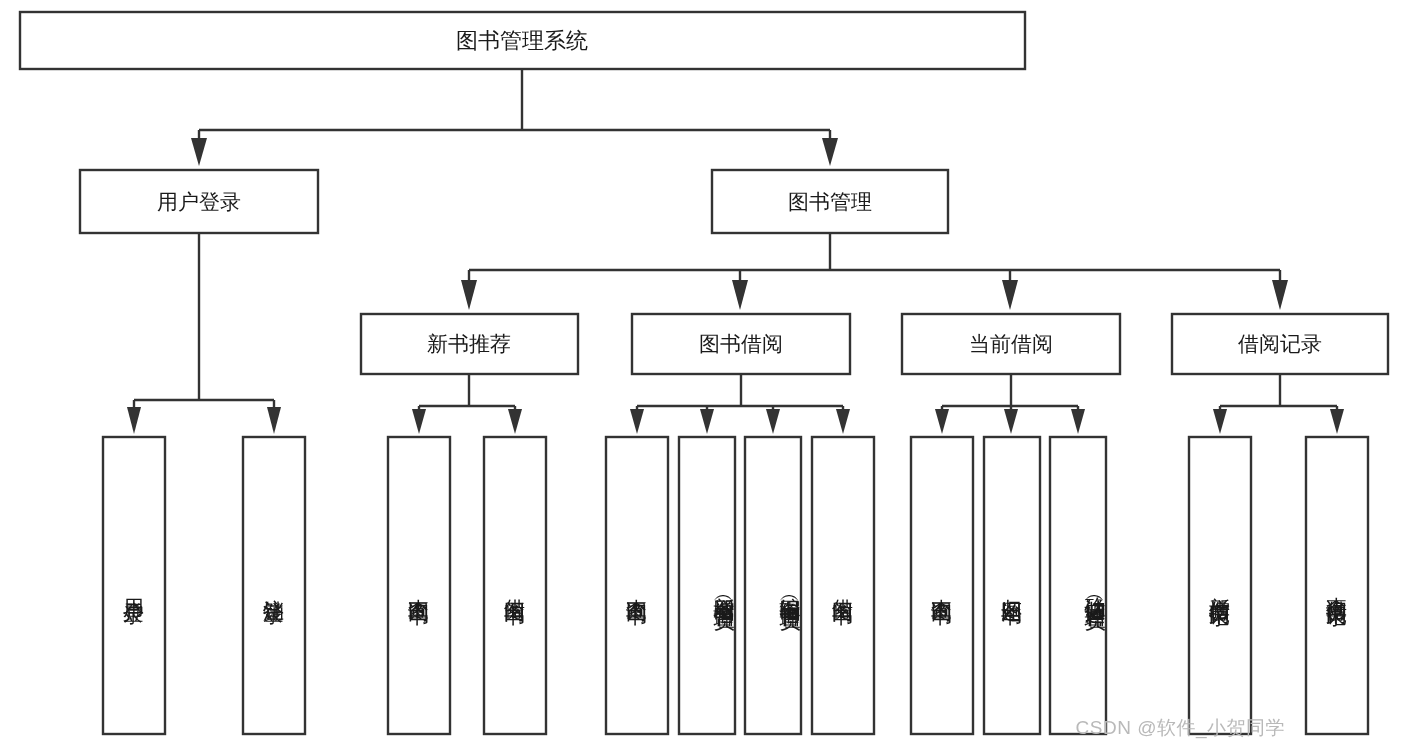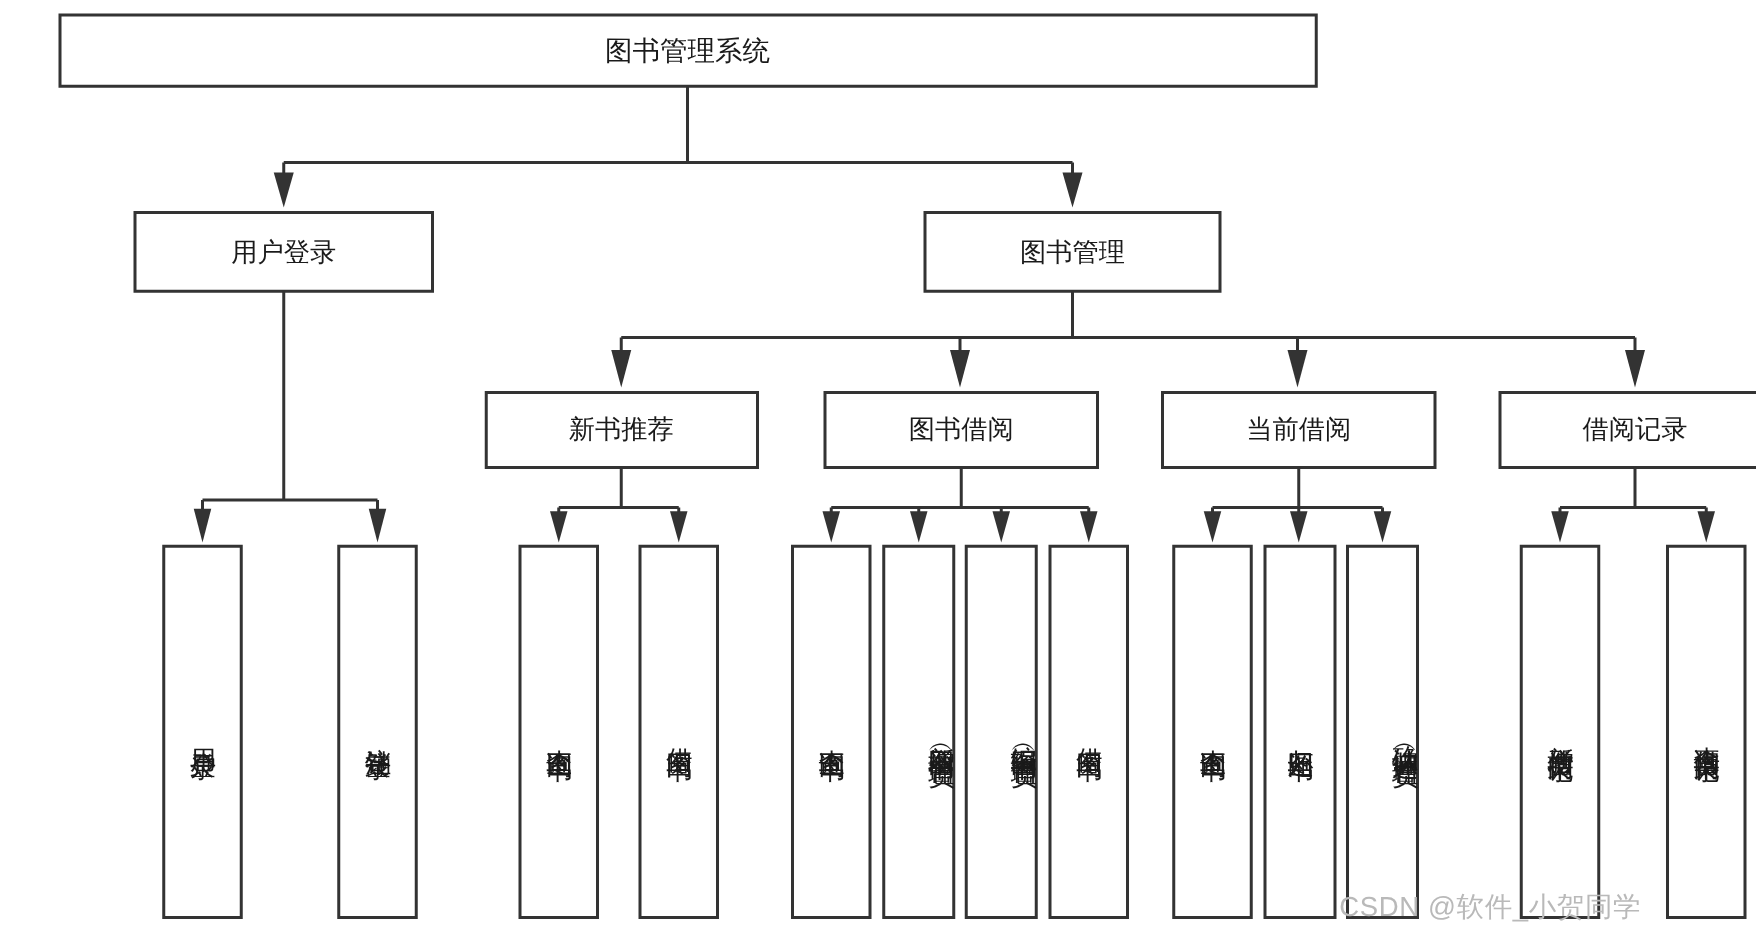--- a/index.html
+++ b/index.html
@@ -12,21 +12,20 @@
     width: 1405px;
     height: 747px;
     font-family: "Liberation Sans", "DejaVu Sans", sans-serif;
     overflow: hidden;
     position: relative;
   }
   #diagram-root {
     position: relative;
     width: 1297px;
     height: 747px;
-    margin-left: 28px;
   }
   svg.diagram-canvas {
     position: absolute;
     top: 0;
     left: 0;
     width: 1405px;
     height: 747px;
     display: block;
   }
   .node-box {
@@ -72,21 +71,21 @@
     align-items: center;
     justify-content: center;
     white-space: nowrap;
     pointer-events: none;
   }
   .watermark {
     position: absolute;
     right: 12px;
     bottom: 6px;
     font-family: "Liberation Sans", "DejaVu Sans", sans-serif;
-    font-size: 22px;
+    font-size: 19px;
     color: #b9b9b9;
     letter-spacing: 0.5px;
     user-select: none;
     white-space: nowrap;
   }
 </style>
 </head>
 <body>
 
 <div id="diagram-root">

